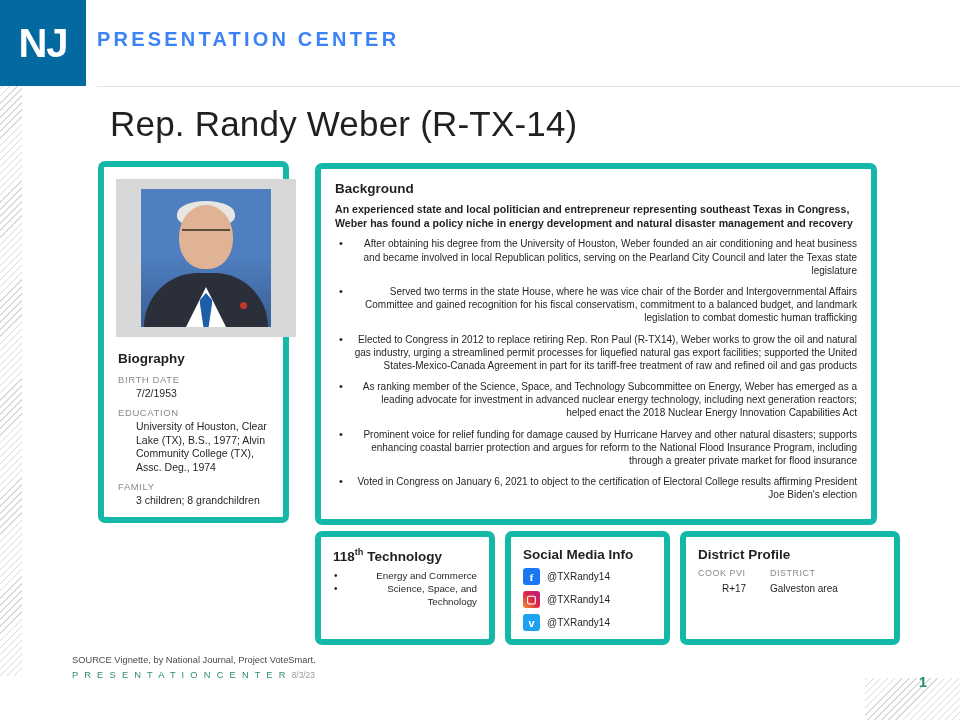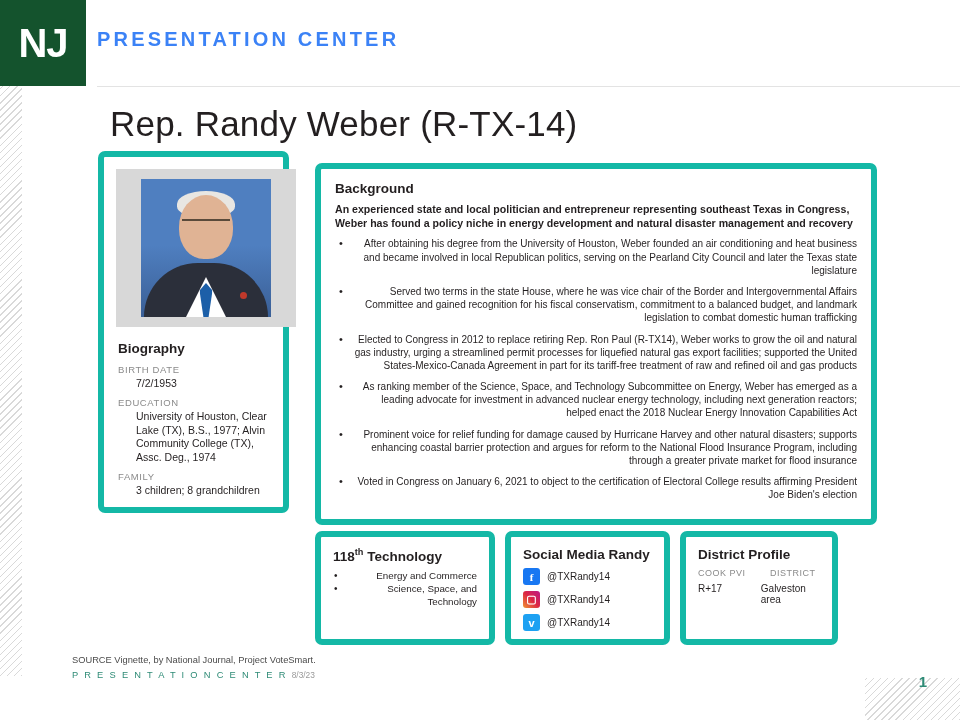--- a/index.html
+++ b/index.html
@@ -29,21 +29,21 @@
     left: 0; top: 86px; width: 22px; height: 590px;
   }
   .hatch-bottom-right {
     right: 0; bottom: 0; width: 95px; height: 42px;
   }
   
   .logo-box {
     position: absolute;
     left: 0; top: 0;
     width: 86px; height: 86px;
-    background: #14532d;
+    background: #0369a1;
     color: #ffffff;
     font-weight: bold;
     font-size: 40px;
     letter-spacing: -1px;
     display: flex;
     align-items: center;
     justify-content: center;
   }
   .header-title {
     position: absolute;
@@ -76,21 +76,21 @@
     background: #ffffff;
   }
   .card-title {
     font-size: 13.5px;
     font-weight: bold;
     color: #231f20;
     margin: 0 0 6px 0;
   }
   
   #bio-card {
-    left: 98px; top: 151px; width: 191px; height: 362px;
+    left: 98px; top: 161px; width: 191px; height: 362px;
     padding: 12px 12px 10px 12px;
   }
   .photo-frame {
     width: 180px; height: 158px;
     background: #d8d8d8;
     display: flex; align-items: center; justify-content: center;
     margin: 0 auto;
   }
   .photo {
     width: 130px; height: 138px;
@@ -189,21 +189,21 @@
   
   #committees-card {
     left: 315px; top: 531px; width: 180px; height: 114px;
     padding: 10px 12px;
   }
   #social-card {
     left: 505px; top: 531px; width: 165px; height: 114px;
     padding: 10px 12px;
   }
   #district-card {
-    left: 680px; top: 531px; width: 158px; height: 114px;
+    left: 680px; top: 531px; width: 220px; height: 114px;
     padding: 10px 12px;
   }
   ul.bullets.small > li {
     font-size: 9.8px; margin-bottom: 1px; padding-left: 11px; line-height: 1.3;
   }
   ul.bullets.small > li::before { left: 1px; top: -1px; font-size: 10px; }
   .social-row {
     display: flex; align-items: center; gap: 7px; margin-bottom: 6px;
   }
   .social-icon {
@@ -213,21 +213,21 @@
     flex: 0 0 auto;
   }
   .icon-fb { background: #1877f2; font-family: "Liberation Serif", serif; }
   .icon-ig { background: linear-gradient(45deg,#f09433,#dc2743,#bc1888); }
   .icon-tw { background: #1da1f2; }
   .social-handle { font-size: 10px; }
   .dp-labels { display: flex; margin-top: 4px; }
   .dp-label {
     font-size: 9px; color: #8a8a8a; letter-spacing: 0.5px;
   }
-  .dp-values { display: flex; margin-top: 5px; }
+  .dp-values { display: flex; margin-top: 5px; text-align: center; }
   .dp-value { font-size: 10px; color: #231f20; }
   .dp-col1 { width: 72px; }
   
   .footer-source {
     position: absolute; left: 72px; top: 655px;
     font-size: 9.3px; color: #4a4a4a;
   }
   .footer-pc {
     position: absolute; left: 72px; top: 670px;
     font-size: 9.3px; color: #2e8b76; letter-spacing: 1.8px;
@@ -293,21 +293,21 @@
 
   <div class="card" id="committees-card">
     <div class="card-title"><span>118</span><sup class="ord">th</sup><span> Technology</span></div>
     <ul class="bullets small">
       <li>Energy and Commerce</li>
       <li>Science, Space, and Technology</li>
     </ul>
   </div>
 
   <div class="card" id="social-card">
-    <div class="card-title">Social Media Randy</div>
+    <div class="card-title">Social Media Info</div>
     <div class="social-row">
       <span class="social-icon icon-fb">f</span>
       <span class="social-handle">@TXRandy14</span>
     </div>
     <div class="social-row">
       <span class="social-icon icon-ig">▢</span>
       <span class="social-handle">@TXRandy14</span>
     </div>
     <div class="social-row">
       <span class="social-icon icon-tw">ᴠ</span>

